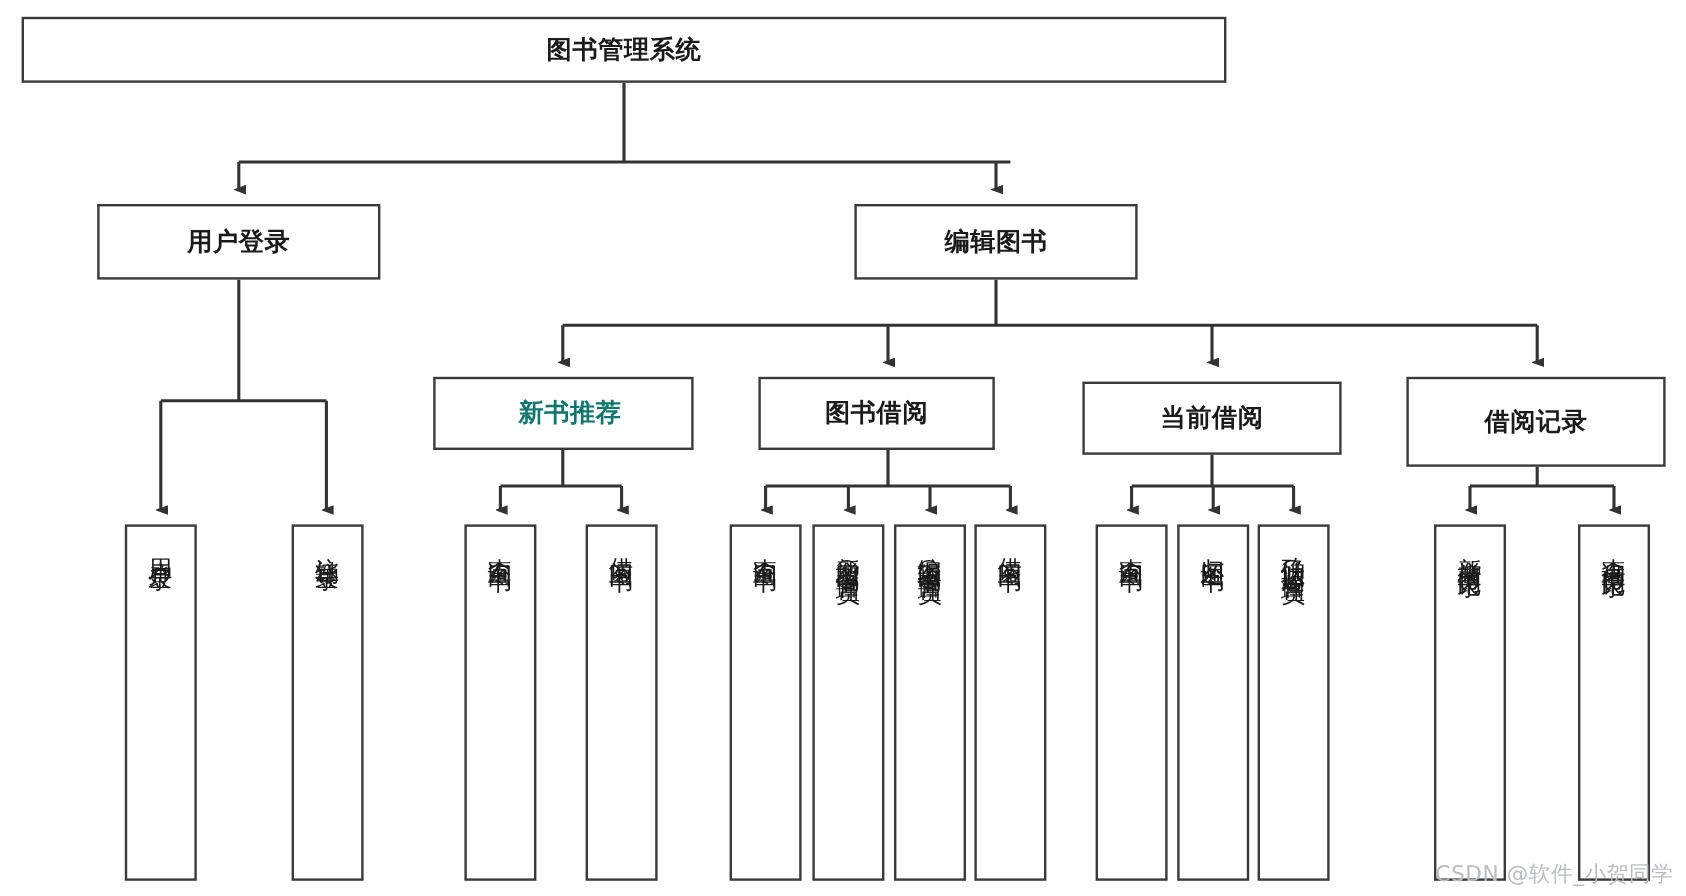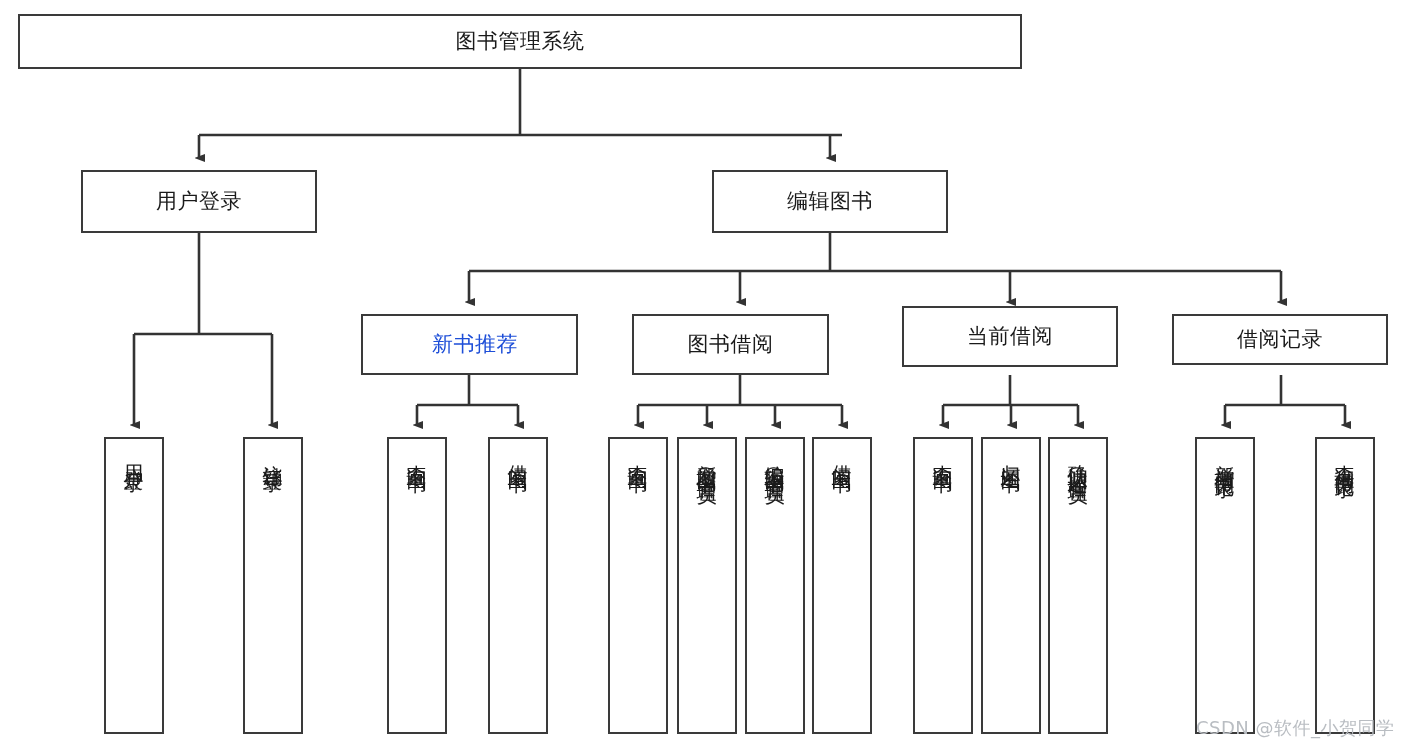--- a/index.html
+++ b/index.html
@@ -35,20 +35,21 @@
     align-items: center;
     justify-content: center;
     overflow: hidden;
   }
   .node-label-h {
     font-size: 21px;
     color: #1a1a1a;
     line-height: 1.1;
     white-space: nowrap;
     letter-spacing: 0.5px;
+    font-weight: bold;
   }
   .node-label-v {
     font-size: 20px;
     color: #1a1a1a;
     writing-mode: vertical-rl;
     text-orientation: upright;
     letter-spacing: 3px;
     line-height: 1;
     white-space: nowrap;
   }
@@ -137,29 +138,29 @@
   </div>
 
   <div class="node-box" id="node-l2-0" style="left: 81px; top: 170px; width: 236px; height: 63px; border-color: rgb(58, 58, 58);">
     <span class="node-label-h" style="color: rgb(26, 26, 26);">用户登录</span>
   </div>
   <div class="node-box" id="node-l2-1" style="left: 712px; top: 170px; width: 236px; height: 63px; border-color: rgb(58, 58, 58);">
     <span class="node-label-h" style="color: rgb(26, 26, 26);">编辑图书</span>
   </div>
 
   <div class="node-box" id="node-l3-0" style="left: 361px; top: 314px; width: 217px; height: 61px; border-color: rgb(58, 58, 58);">
-    <span class="node-label-h" style="color: #1d4ed8; margin-left: 11px;">新书推荐</span>
+    <span class="node-label-h" style="color: #0f766e; margin-left: 11px;">新书推荐</span>
   </div>
   <div class="node-box" id="node-l3-1" style="left: 632px; top: 314px; width: 197px; height: 61px; border-color: rgb(58, 58, 58);">
     <span class="node-label-h" style="color: rgb(26, 26, 26);">图书借阅</span>
   </div>
-  <div class="node-box" id="node-l3-2" style="left: 902px; top: 306px; width: 216px; height: 61px; border-color: rgb(58, 58, 58);">
+  <div class="node-box" id="node-l3-2" style="left: 902px; top: 318px; width: 216px; height: 61px; border-color: rgb(58, 58, 58);">
     <span class="node-label-h" style="color: rgb(26, 26, 26);">当前借阅</span>
   </div>
-  <div class="node-box" id="node-l3-3" style="left: 1172px; top: 314px; width: 216px; height: 51px; border-color: rgb(58, 58, 58);">
+  <div class="node-box" id="node-l3-3" style="left: 1172px; top: 314px; width: 216px; height: 75px; border-color: rgb(58, 58, 58);">
     <span class="node-label-h" style="color: rgb(26, 26, 26);">借阅记录</span>
   </div>
 
   <div class="node-box leaf-box" id="node-leaf-0" style="left: 104px; top: 437px; width: 60px; height: 297px; border-color: rgb(58, 58, 58);">
     <span class="node-label-v" style="color: rgb(26, 26, 26);">用户登录</span>
   </div>
   <div class="node-box leaf-box" id="node-leaf-1" style="left: 243px; top: 437px; width: 60px; height: 297px; border-color: rgb(58, 58, 58);">
     <span class="node-label-v" style="color: rgb(26, 26, 26);">注销登录</span>
   </div>
   <div class="node-box leaf-box" id="node-leaf-2" style="left: 387px; top: 437px; width: 60px; height: 297px; border-color: rgb(58, 58, 58);">

